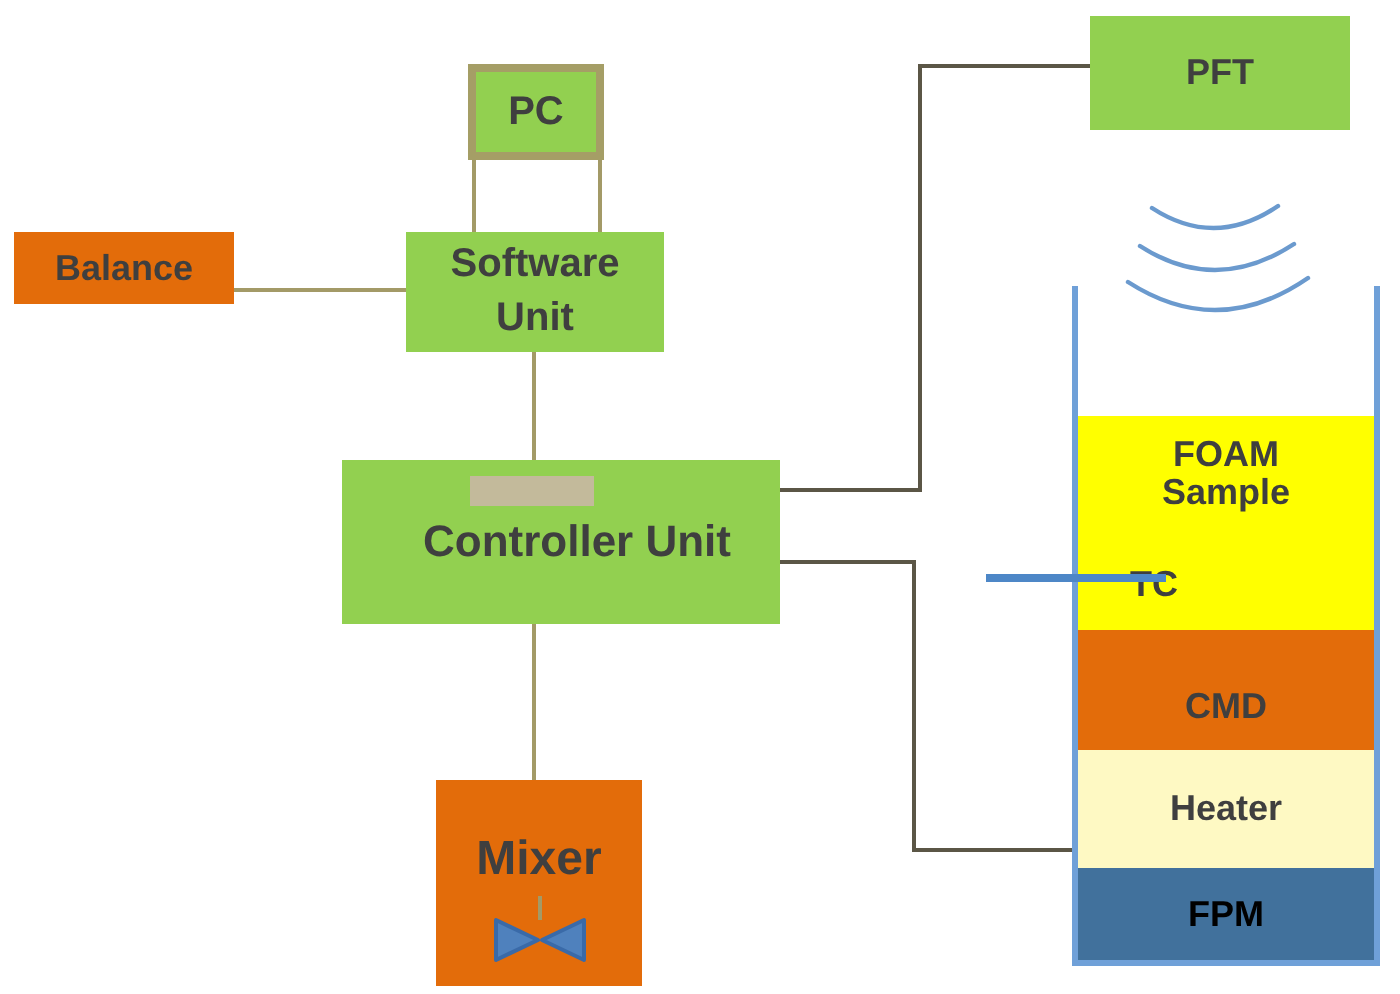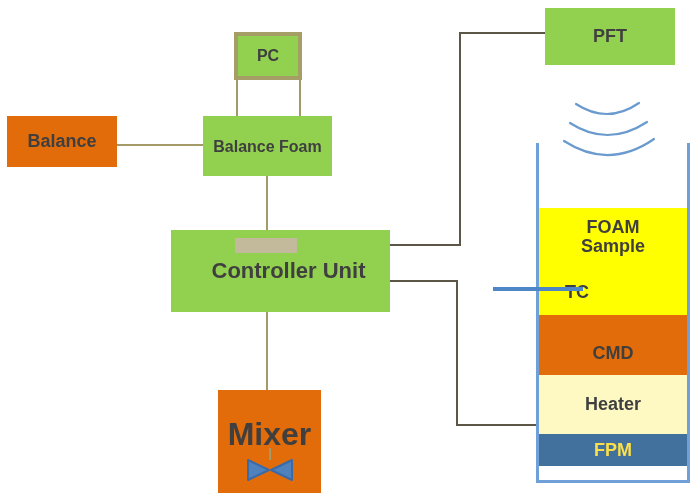--- a/index.html
+++ b/index.html
@@ -9,28 +9,28 @@
     overflow:hidden;
   }
   .box{
     position:absolute;display:flex;align-items:center;justify-content:center;
     text-align:center;color:#3f3f3f;
   }
   .green{background:#92d050;}
   .orange{background:#e36c0a;}
   .line-tan{position:absolute;background:#a39a67;}
   .line-dark{position:absolute;background:#5b5646;}
-  .f20{font-size:16px;} .f21{font-size:18px;} .f22{font-size:22px;} .f24{font-size:32px;}
+  .f20{font-size:20px;} .f21{font-size:18px;} .f22{font-size:22px;} .f24{font-size:24px;}
 
   
   .pc{left:234px;top:32px;width:60px;height:40px;border:4px solid #a59e66;}
   
   .software{left:203px;top:116px;width:129px;height:60px;line-height:27px;padding:0 6px;box-sizing:border-box;}
   
-  .balance{left:7px;top:116px;width:110px;height:51px;}
+  .balance{left:7px;top:116px;width:110px;height:36px;}
   
   .controller{left:171px;top:230px;width:203px;height:82px;padding-left:16px;}
   .chip{position:absolute;left:64px;top:8px;width:62px;height:15px;background:#c3ba9b;}
   
   .mixer{left:218px;top:390px;width:103px;height:103px;display:block;}
   .mixer-label{position:absolute;left:0;top:26px;width:100%;text-align:center;}
   .shaft{position:absolute;left:50%;top:58px;width:2px;height:12px;margin-left:-1px;background:#a39a67;}
   .valve{position:absolute;left:50%;top:68px;margin-left:-24px;}
   
   .pft{left:545px;top:8px;width:130px;height:57px;}
@@ -39,21 +39,21 @@
   .wall-left{left:536px;top:143px;width:3px;height:340px;}
   .wall-right{left:687px;top:143px;width:3px;height:340px;}
   .wall-bottom{left:536px;top:480px;width:154px;height:3px;}
   .layer{position:absolute;left:539px;width:148px;display:flex;align-items:center;justify-content:center;z-index:2;}
   .layer-foam{top:208px;height:107px;background:#ffff00;display:block;}
   .foam-line{position:absolute;left:0;width:100%;text-align:center;line-height:32px;}
   .foam-l1{top:3px;} .foam-l2{top:22px;}
   .foam-tc{top:68px;transform:translateX(-36px);}
   .layer-cmd{top:315px;height:76px;background:#e36c0a;}
   .layer-heater{top:375px;height:59px;background:#fef9c3;}
-  .layer-fpm{top:434px;height:32px;background:#41719c;color:#fde047;}
+  .layer-fpm{top:434px;height:46px;background:#41719c;color:#000000;}
   .tc-probe{position:absolute;left:493px;top:287px;width:90px;height:4px;background:#4d87c7;z-index:5;}
   .waves{position:absolute;left:558px;top:96px;z-index:1;}
 </style>
 </head>
 <body>
 
 <div class="canvas">
 
   <div class="line-tan" style="left:236px;top:72px;width:2px;height:45px;"></div>
   <div class="line-tan" style="left:299px;top:72px;width:2px;height:45px;"></div>
@@ -71,21 +71,21 @@
 
   <div class="box green f20 pc">
     <span>PC</span>
   </div>
 
   <div class="box orange f21 balance">
     <span>Balance</span>
   </div>
 
   <div class="box green f20 software">
-    <span>Balance Foam</span>
+    <span>Software Unit</span>
   </div>
 
   <div class="box green f22 controller">
     <div class="chip"></div>
     <span>Controller Unit</span>
   </div>
 
   <div class="box orange mixer">
     <div class="mixer-label f24">Mixer</div>
     <div class="shaft"></div>

